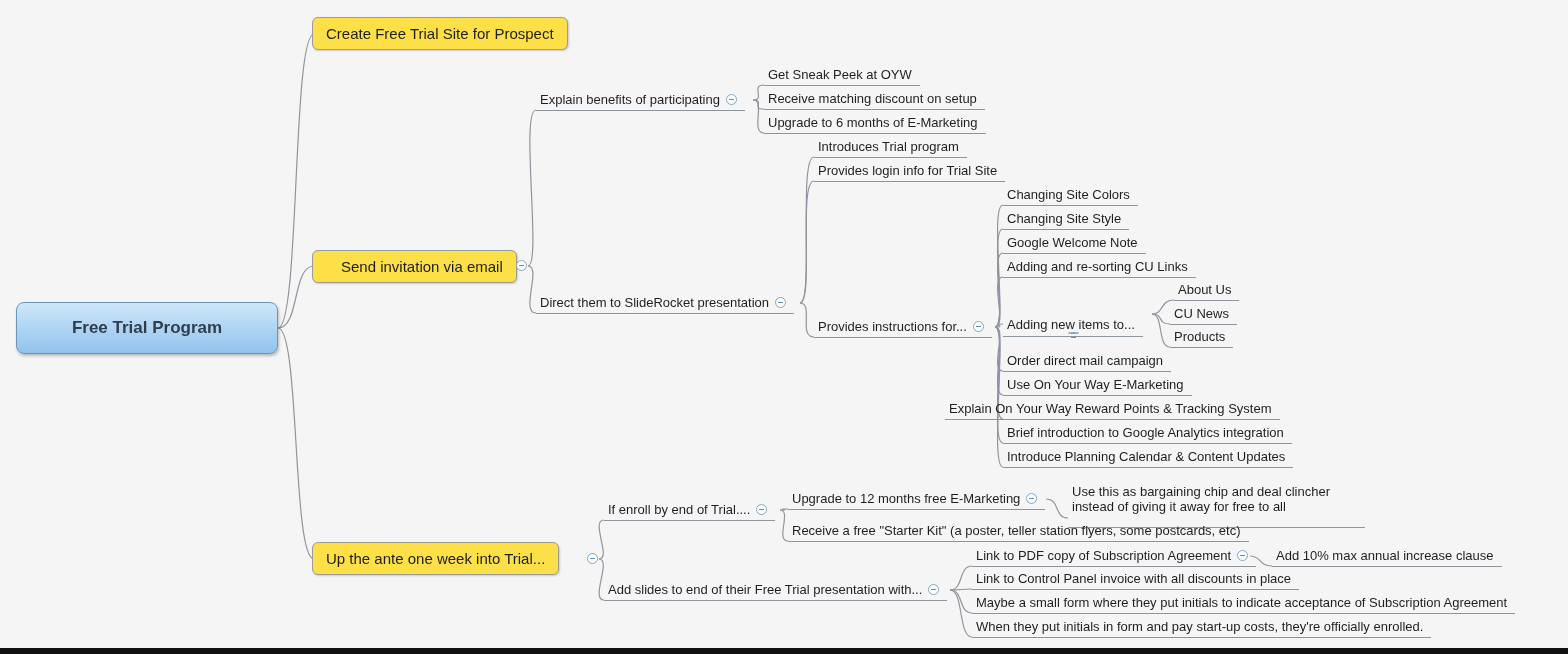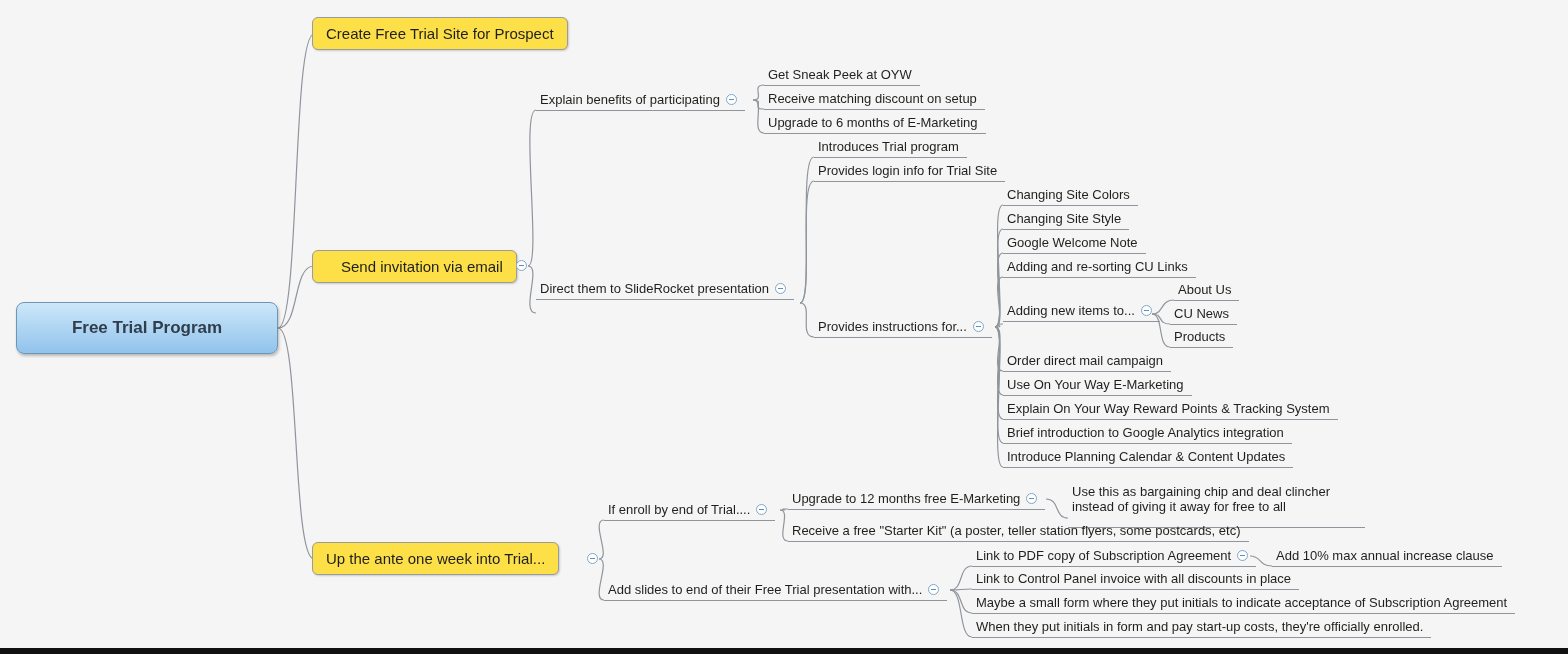--- a/index.html
+++ b/index.html
@@ -84,42 +84,42 @@
   <span class="cicon abs" style="left:587px;top:553px;"></span>
 
   <div class="sub" style="left:536px;top:91px;">
     <span>Explain benefits of participating</span>
     <span class="cicon"></span>
   </div>
   <div class="sub" style="left:764px;top:66px;">Get Sneak Peek at OYW</div>
   <div class="sub" style="left:764px;top:90px;">Receive matching discount on setup</div>
   <div class="sub" style="left:764px;top:114px;">Upgrade to 6 months of E-Marketing</div>
 
-  <div class="sub" style="left:536px;top:280px;justify-content:space-between;">
+  <div class="sub" style="left:536px;top:294px;justify-content:space-between;">
     <span>Direct them to SlideRocket presentation</span>
     <span class="cicon"></span>
   </div>
   <div class="sub" style="left:814px;top:138px;">Introduces Trial program</div>
   <div class="sub" style="left:814px;top:162px;">Provides login info for Trial Site</div>
   <div class="sub" style="left:814px;top:318px;">
     <span>Provides instructions for...</span>
     <span class="cicon"></span>
   </div>
 
   <div class="sub" style="left:1003px;top:186px;">Changing Site Colors</div>
   <div class="sub" style="left:1003px;top:210px;">Changing Site Style</div>
   <div class="sub" style="left:1003px;top:234px;">Google Welcome Note</div>
   <div class="sub" style="left:1003px;top:258px;">Adding and re-sorting CU Links</div>
-  <div class="sub" style="left:1003px;top:302px;">
+  <div class="sub" style="left:1003px;top:317px;flex-direction:column;">
     <span>Adding new items to...</span>
     <span class="cicon"></span>
   </div>
   <div class="sub" style="left:1003px;top:352px;">Order direct mail campaign</div>
   <div class="sub" style="left:1003px;top:376px;">Use On Your Way E-Marketing</div>
-  <div class="sub" style="left:1003px;top:400px;">Explain On Your Way Reward Points &amp; Tracking System</div>
+  <div class="sub" style="left:945px;top:400px;">Explain On Your Way Reward Points &amp; Tracking System</div>
   <div class="sub" style="left:1003px;top:424px;">Brief introduction to Google Analytics integration</div>
   <div class="sub" style="left:1003px;top:448px;">Introduce Planning Calendar &amp; Content Updates</div>
 
   <div class="sub" style="left:1174px;top:281px;">About Us</div>
   <div class="sub" style="left:1170px;top:305px;">CU News</div>
   <div class="sub" style="left:1170px;top:328px;">Products</div>
 
   <div class="sub" style="left:604px;top:501px;">
     <span>If enroll by end of Trial....</span>
     <span class="cicon"></span>

